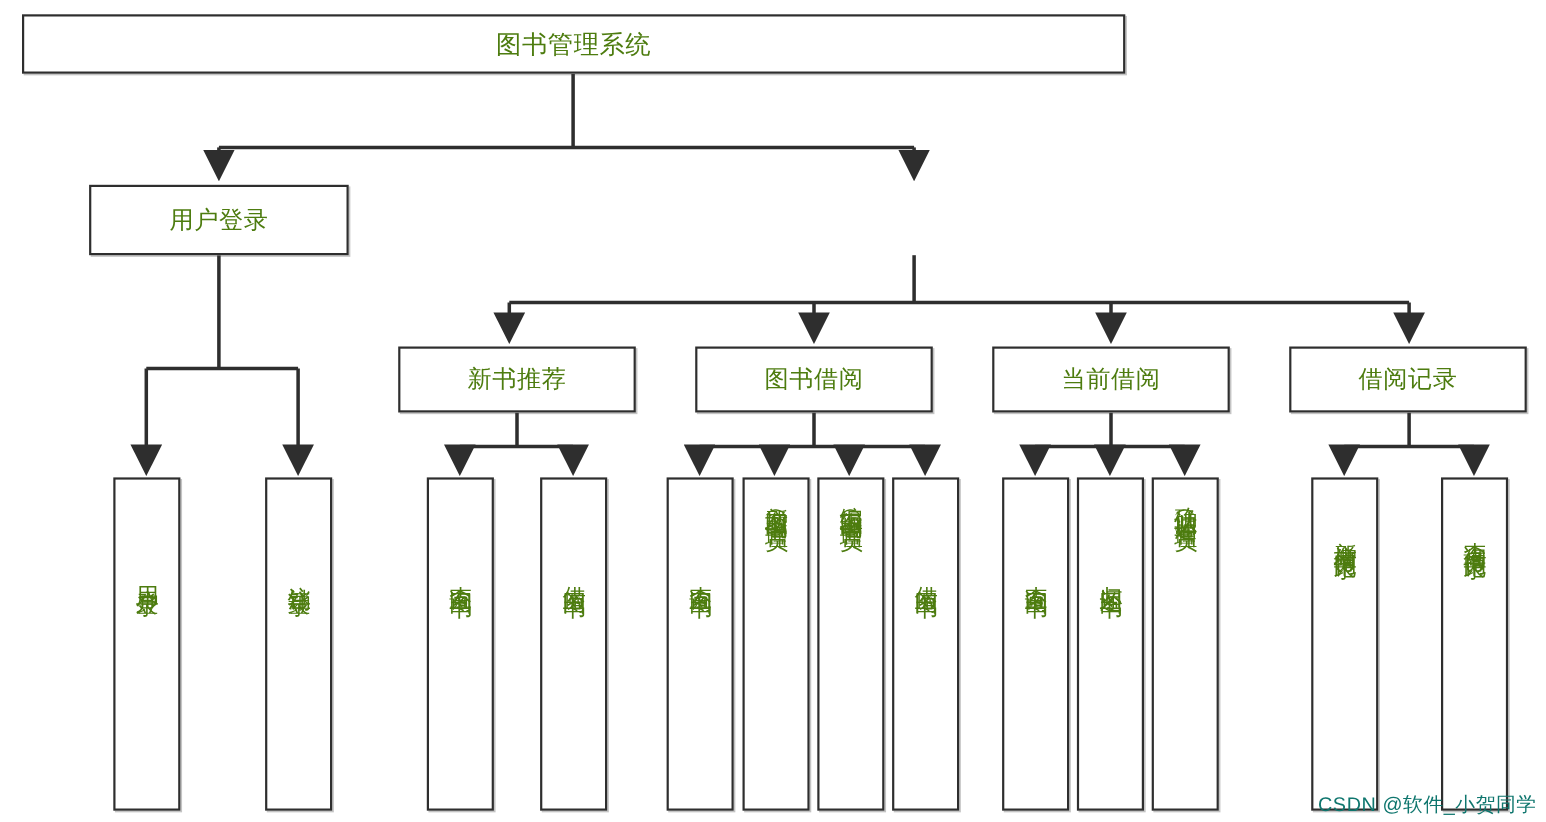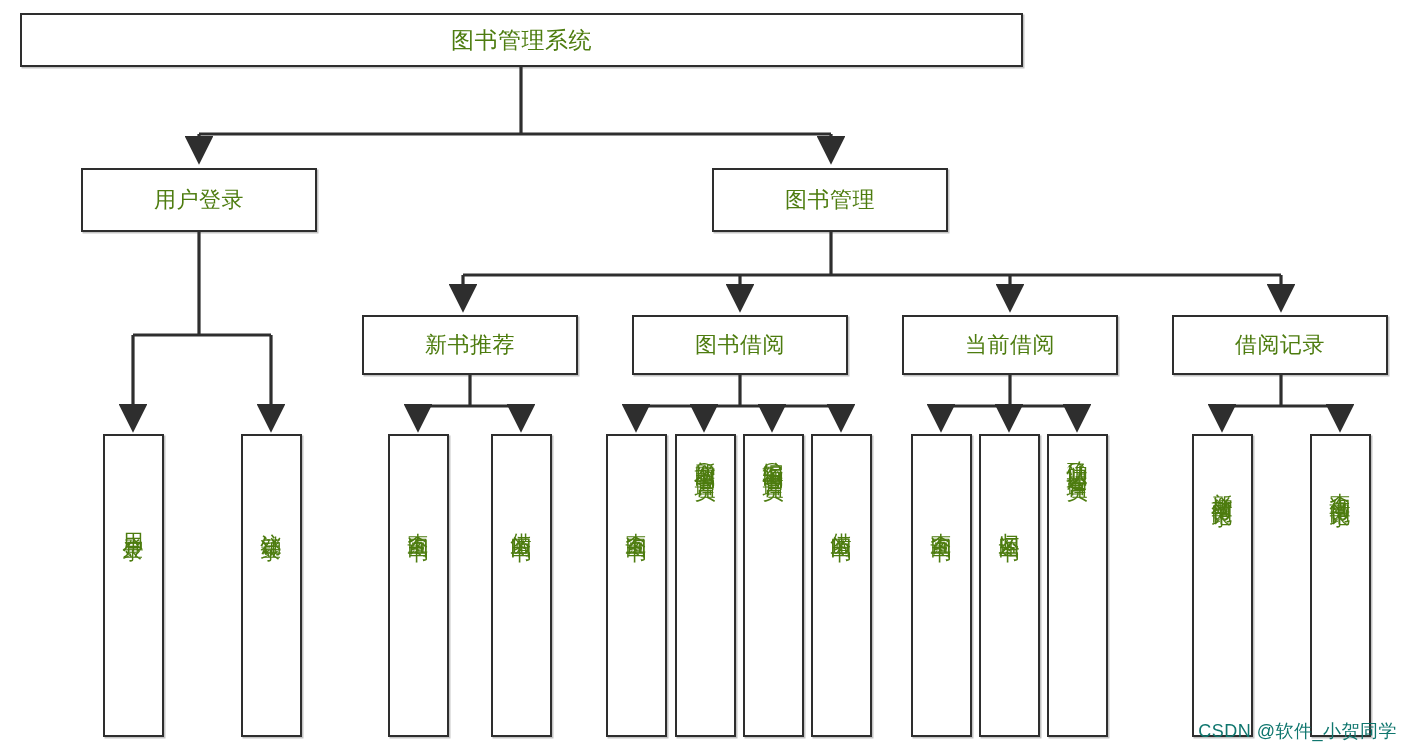--- a/index.html
+++ b/index.html
@@ -122,23 +122,20 @@
   </svg>
 
   <div class="node root" style="left:20px;top:13px;width:1003px;height:54px;">
     <span class="label">图书管理系统</span>
   </div>
 
   <div class="node" style="left:81px;top:168px;width:236px;height:64px;">
     <span class="label">用户登录</span>
   </div>
 
-  <div class="node" style="left:712px;top:168px;width:236px;height:64px;">
-    <span class="label">图书管理</span>
-  </div>
 
   <div class="node" style="left:362px;top:315px;width:216px;height:60px;justify-content:center;">
     <span class="label">新书推荐</span>
   </div>
 
   <div class="node" style="left:632px;top:315px;width:216px;height:60px;">
     <span class="label">图书借阅</span>
   </div>
 
   <div class="node" style="left:902px;top:315px;width:216px;height:60px;">

